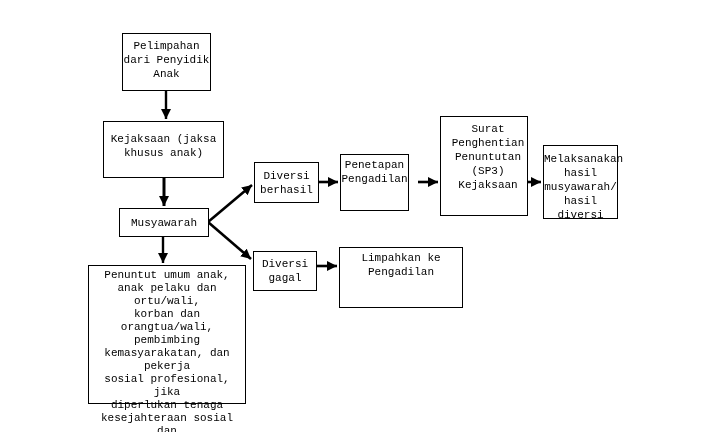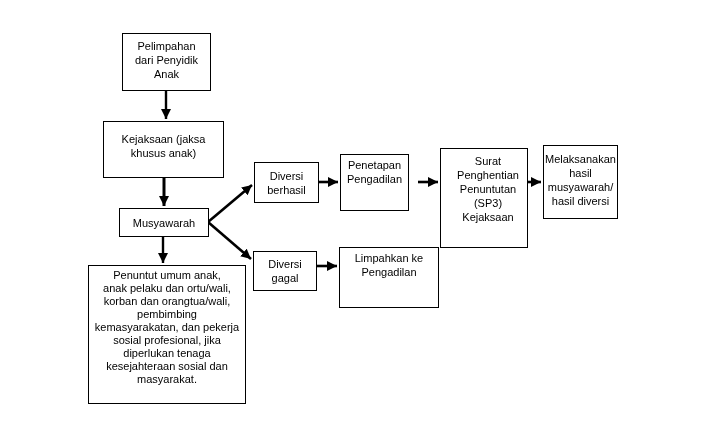--- a/index.html
+++ b/index.html
@@ -5,21 +5,21 @@
   html, body {
     margin: 0;
     padding: 0;
     background: #ffffff;
   }
   .stage {
     position: relative;
     width: 720px;
     height: 432px;
     background: var(--background, #ffffff);
-    font-family: Liberation Sans, sans-serif;
+    font-family: Liberation Mono, monospace;
     overflow: hidden;
   }
   .arrows {
     position: absolute;
     left: 0;
     top: 0;
     width: 720px;
     height: 432px;
   }
   .node {
@@ -82,30 +82,30 @@
 diperlukan tenaga
 kesejahteraan sosial dan
 masyarakat.</div>
 
   <div class="node vc" style="left:254px; top:162px; width:65px; height:41px;">Diversi
 berhasil</div>
 
   <div class="node" style="left:340px; top:154px; width:69px; height:57px; padding-top:3px;">Penetapan
 Pengadilan</div>
 
-  <div class="node" style="left:440px; top:148px; width:88px; height:100px; padding-top:5px;padding-left:8px;">Surat
+  <div class="node" style="left:440px; top:116px; width:88px; height:100px; padding-top:5px;padding-left:8px;">Surat
 Penghentian
 Penuntutan
 (SP3)
 Kejaksaan</div>
 
   <div class="node" style="left:543px; top:145px; width:75px; height:74px; padding-top:6px;">Melaksanakan
 hasil
 musyawarah/
 hasil diversi</div>
 
   <div class="node vc" style="left:253px; top:251px; width:64px; height:40px;">Diversi
 gagal</div>
 
-  <div class="node" style="left:339px; top:247px; width:100px; height:61px; padding-top:3px;">Limpahkan ke
+  <div class="node" style="left:339px; top:247px; width:124px; height:61px; padding-top:3px;">Limpahkan ke
 Pengadilan</div>
 
 </div>
 
 </body></html>

